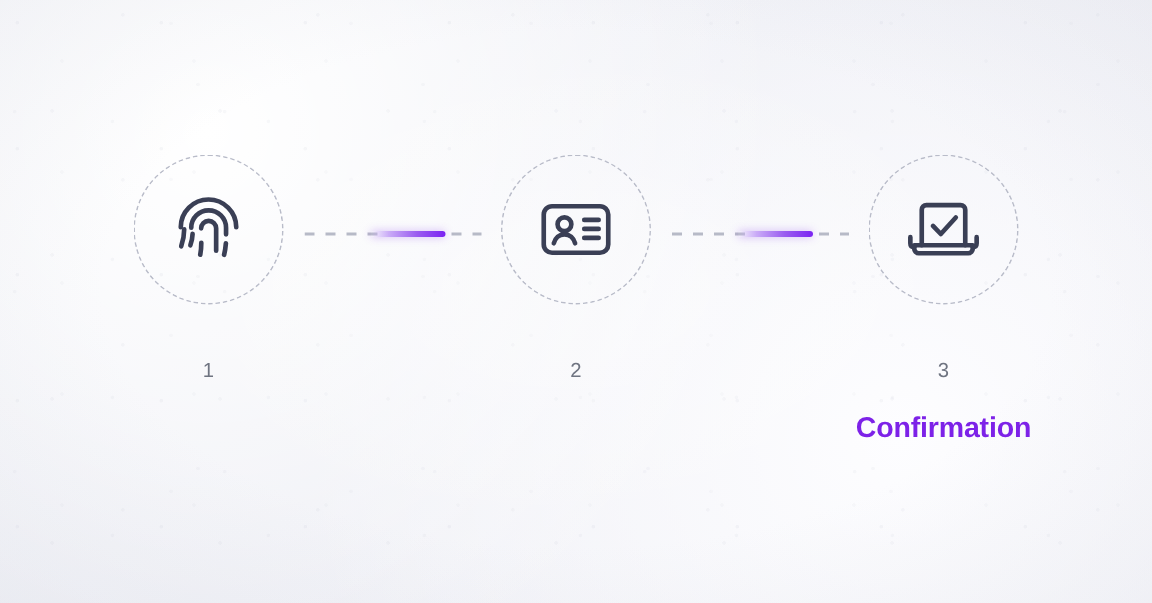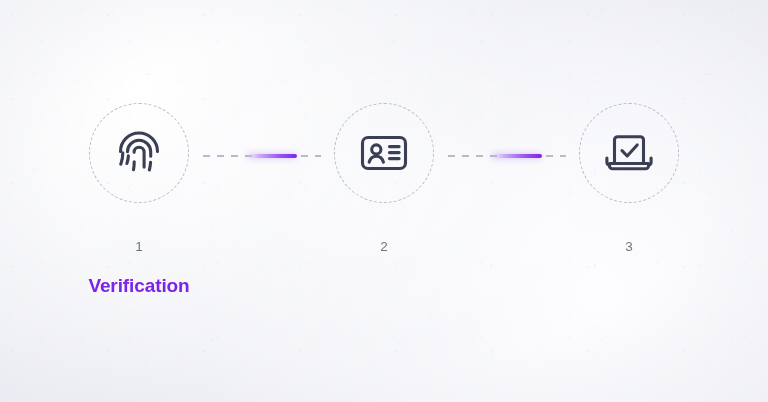--- a/index.html
+++ b/index.html
@@ -156,21 +156,20 @@
             <path d="M10.8 40.2c1.3-3.6 2-7.4 2-11.3"></path>
             <path d="M17.5 27.8c0-6.4 5.2-11.6 11.6-11.6 6.4 0 11.6 5.2 11.6 11.6v4.4"></path>
             <path d="M16.9 39.5c.9-2.4 1.4-5 1.5-7.6"></path>
             <path d="M24.1 28.2c0-2.7 2.2-5 5-5 2.8 0 5 2.3 5 5v14.9"></path>
             <path d="M23.5 45.8c.5-2.6.7-5.3.7-8"></path>
             <path d="M40.6 38.2c-.2 2.6-.6 5.2-1.2 7.7"></path>
           </svg>
         </span>
       </div>
       <div class="step-number">1</div>
-      <div class="step-label">Verification</div>
     </div>
 
     <div class="step">
       <div class="badge">
         <span>
           <svg width="58" height="58" viewBox="0 0 58 58" fill="none" stroke="#3a3f55" stroke-width="3.1" stroke-linecap="round" stroke-linejoin="round">
             <rect x="7.5" y="13.5" width="43" height="31" rx="5.5"></rect>
             <circle cx="21.3" cy="25.5" r="4.6"></circle>
             <path d="M14.2 38.2c.9-3.6 3.7-6 7.1-6s6.2 2.4 7.1 6"></path>
             <path d="M34.5 22.6h9.6"></path>
@@ -188,16 +187,17 @@
           <svg width="58" height="58" viewBox="0 0 58 58" fill="none" stroke="#3a3f55" stroke-width="3.1" stroke-linecap="round" stroke-linejoin="round">
             <path d="M14.5 39.5V15.8c0-1.7 1.4-3.1 3.1-3.1h22.8c1.7 0 3.1 1.4 3.1 3.1v23.7"></path>
             <path d="M22 26.6l5.2 5.4 10-11"></path>
             <path d="M9.5 39.5h39v2.4c0 1.6-1.3 2.9-2.9 2.9H12.4c-1.6 0-2.9-1.3-2.9-2.9v-2.4z"></path>
             <path d="M9.5 40.8c-1.7 0-2.6-1-2.6-2.6v-4.1"></path>
             <path d="M48.5 40.8c1.7 0 2.6-1 2.6-2.6v-4.1"></path>
           </svg>
         </span>
       </div>
       <div class="step-number">3</div>
+      <div class="step-label">Confirmation</div>
     </div>
 
   </div>
 </div>
 
 </body></html>

